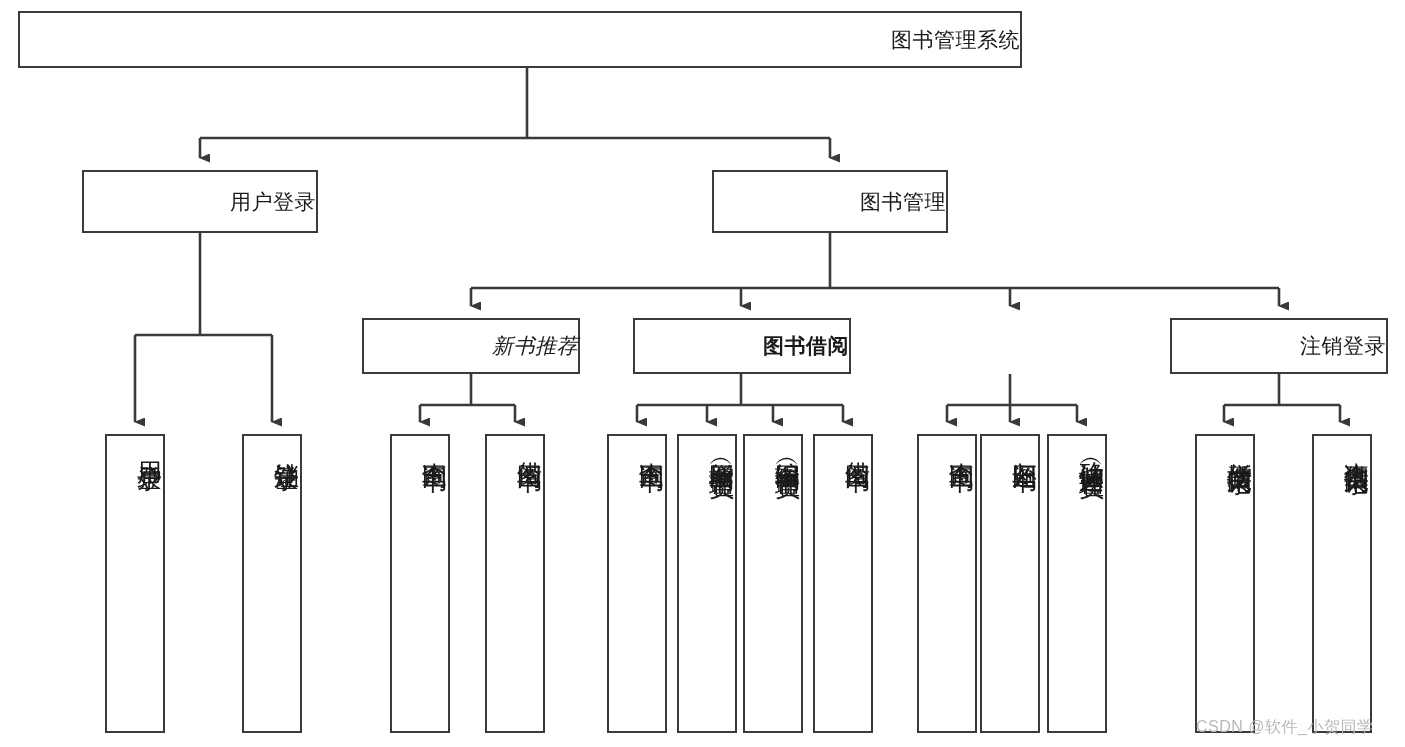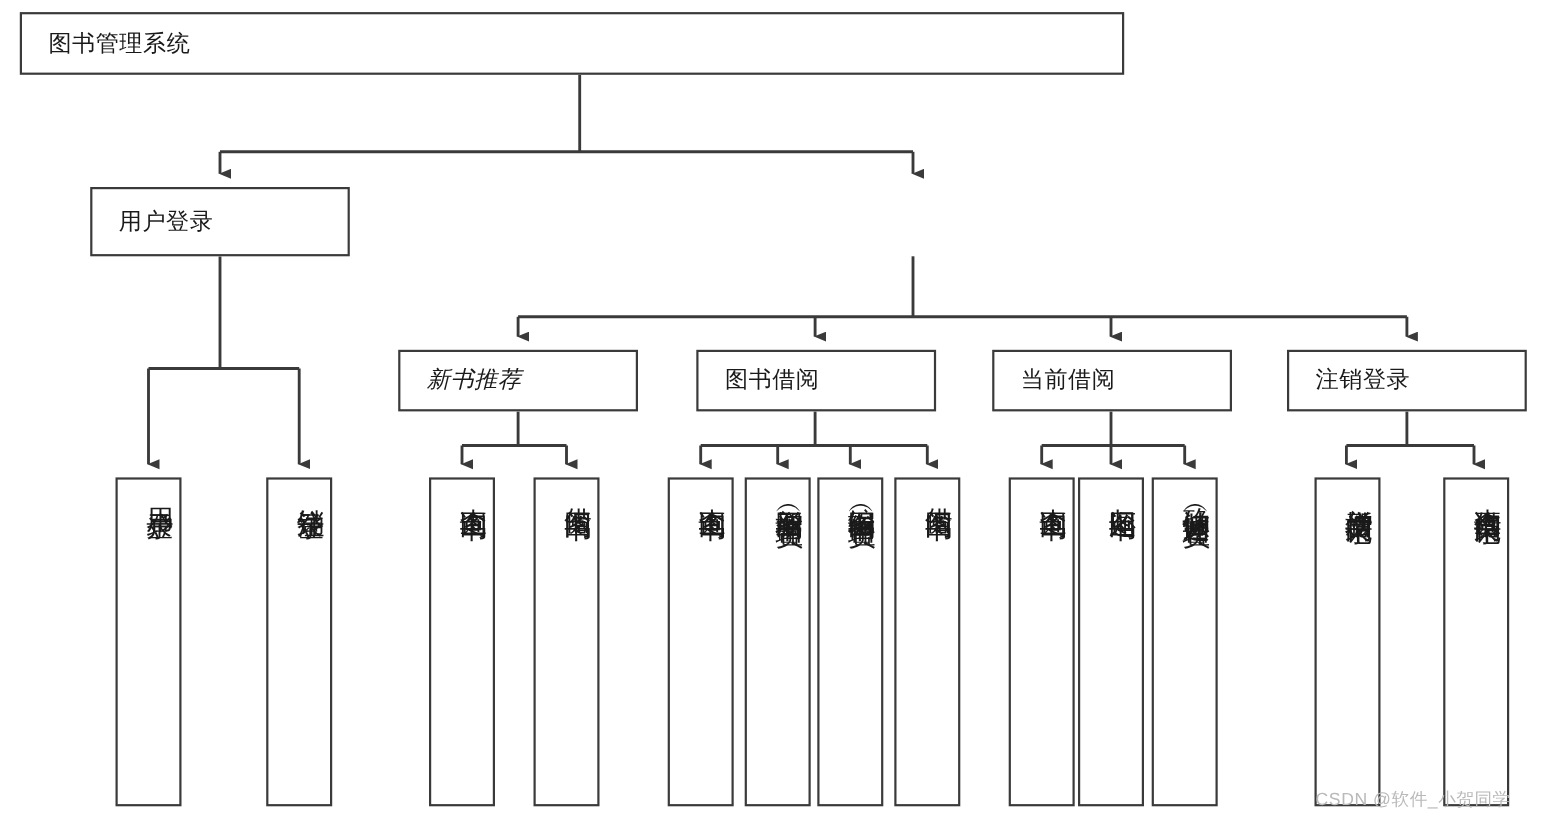--- a/index.html
+++ b/index.html
@@ -24,21 +24,21 @@
     width: 1405px;
     height: 747px;
   }
   .node {
     position: absolute;
     box-sizing: border-box;
     background: #ffffff;
     border: 2px solid #3a3a3a;
     display: flex;
     align-items: center;
-    justify-content: flex-start;
+    justify-content: flex-end;
     color: #1a1a1a;
     padding-left: 24px;
   }
   .node.h {
     
   }
   .node.h .label {
     font-size: 21px;
     letter-spacing: 0.5px;
     line-height: 1.1;
@@ -119,29 +119,29 @@
     </g>
   </svg>
 
   <div class="node h" style="left:18px; top:11px; width:1004px; height:57px;">
     <span class="label">图书管理系统</span>
   </div>
 
   <div class="node h" style="left:82px; top:170px; width:236px; height:63px;">
     <span class="label">用户登录</span>
   </div>
+  <div class="node h" style="left:712px; top:170px; width:236px; height:63px;">
+    <span class="label">图书管理</span>
+  </div>
 
   <div class="node h" style="left:362px; top:318px; width:218px; height:56px;font-style:italic;">
     <span class="label">新书推荐</span>
   </div>
-  <div class="node h" style="left:633px; top:318px; width:218px; height:56px;">
+  <div class="node h" style="left:633px; top:318px; width:218px; height:56px;font-weight:bold;">
     <span class="label">图书借阅</span>
-  </div>
-  <div class="node h" style="left:902px; top:318px; width:218px; height:56px;">
-    <span class="label">当前借阅</span>
   </div>
   <div class="node h" style="left:1170px; top:318px; width:218px; height:56px;">
     <span class="label">注销登录</span>
   </div>
 
   <div class="node v" style="left:105px; top:434px; width:60px; height:299px;">
     <span class="label">用户登录</span>
   </div>
   <div class="node v" style="left:242px; top:434px; width:60px; height:299px;">
     <span class="label">注销登录</span>

